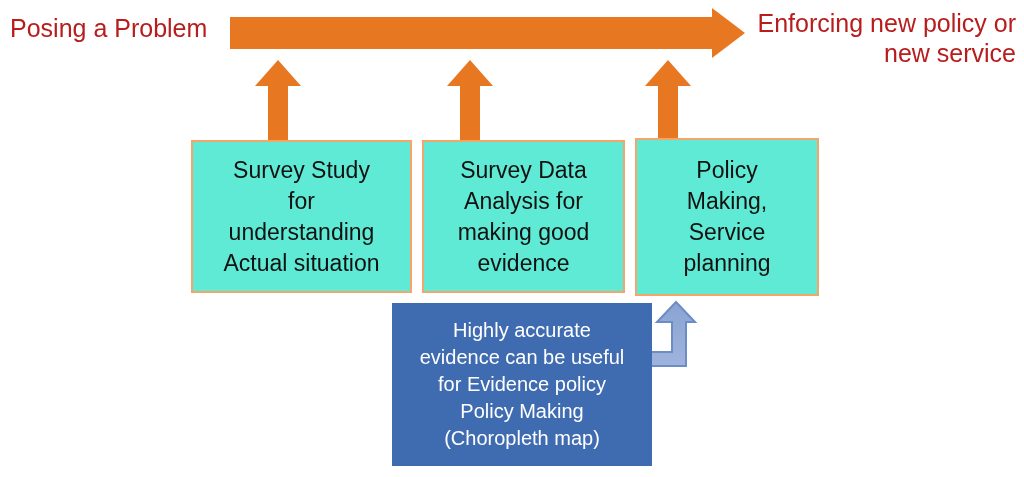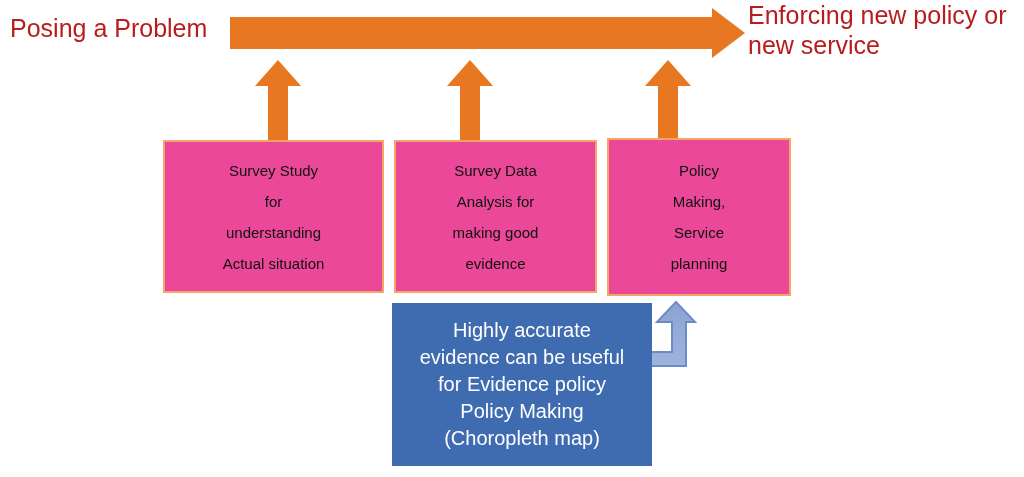--- a/index.html
+++ b/index.html
@@ -28,23 +28,23 @@
     line-height: 30px;
     white-space: nowrap;
   }
   #start-label {
     left: 10px;
     top: 13px;
     text-align: left;
   }
   #end-label {
     left: 748px;
-    top: 0;
+    top: 8px;
     width: 268px;
-    text-align: left;
+    text-align: right;
     white-space: normal;
   }
 
   
   .arrow-svg {
     position: absolute;
     display: block;
   }
   #main-arrow {
     left: 230px;
@@ -57,29 +57,30 @@
   #elbow-arrow {
     left: 648px;
     top: 300px;
   }
 
   
   .stage-box {
     position: absolute;
     box-sizing: border-box;
     border: 2px solid #F4A66A;
-    background: #ec4899;
+    background: #5eead4;
     color: #111111;
-    font-size: 15px;
+    font-size: 23px;
     line-height: 31px;
     text-align: center;
     display: flex;
     align-items: center;
     justify-content: center;
     padding: 4px 6px;
+    margin-left: 28px;
   }
   .stage-box .box-text { display: block; width: 100%; white-space: pre-line; }
   #stage-box-1 { left: 163px; top: 140px; width: 221px; height: 153px; }
   #stage-box-2 { left: 394px; top: 140px; width: 203px; height: 153px; align-items: center; }
   #stage-box-3 { left: 607px; top: 138px; width: 184px; height: 158px; }
 
   
   #callout-box {
     position: absolute;
     left: 392px;

